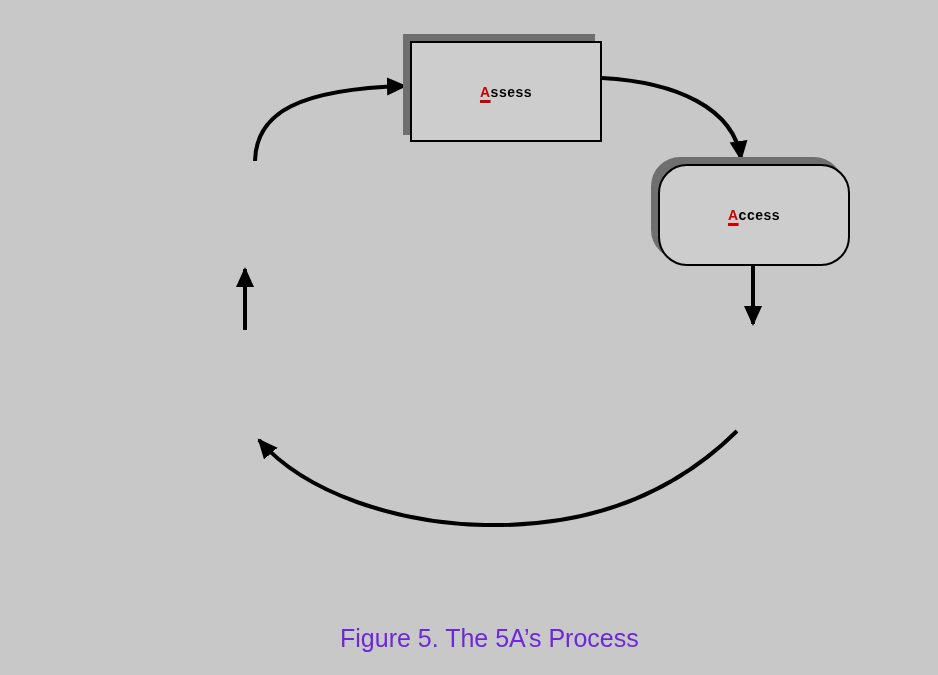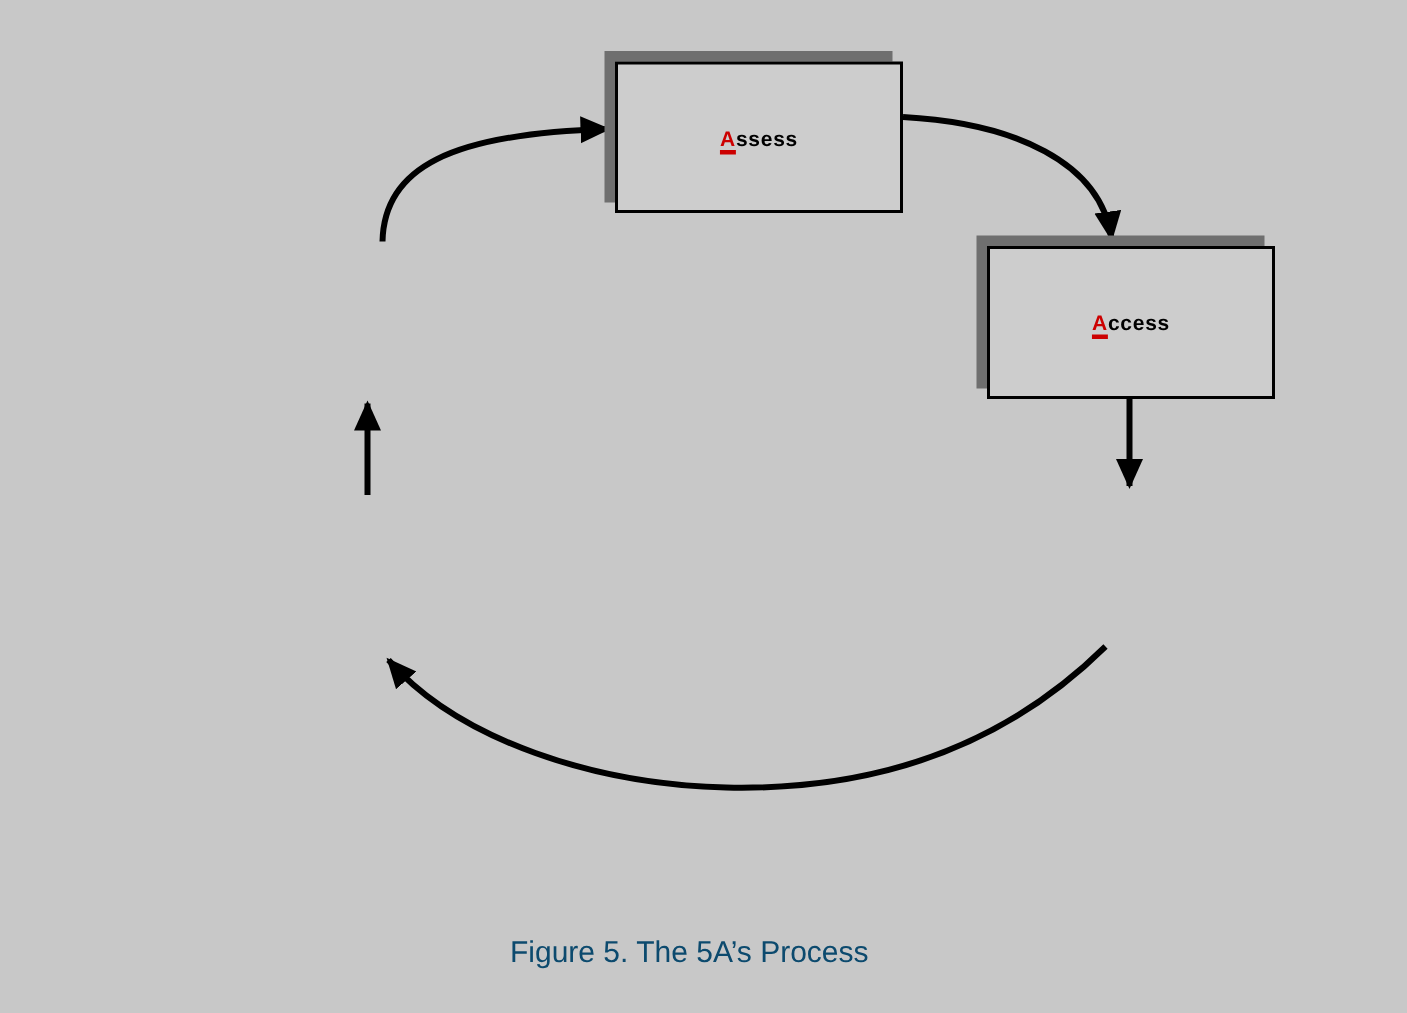--- a/index.html
+++ b/index.html
@@ -29,29 +29,29 @@
     white-space: nowrap;
   }
   .initial-letter {
     color: #cc0000;
     text-decoration: underline;
     text-decoration-thickness: 3px;
     text-underline-offset: 3px;
   }
   #node-assess   { left: 410px; top: 41px;  }
   #node-automate { left: 158px; top: 165px; }
-  #node-access   { left: 658px; top: 164px; height: 98px; }
+  #node-access   { left: 658px; top: 164px; height: 98px; border-radius: 29px; }
   #node-act      { left: 153px; top: 332px; height: 101px; }
   #node-analyze  { left: 661px; top: 333px; }
   .figure-caption {
     position: absolute;
     left: 340px; top: 624px;
-    font-size: 20px;
+    font-size: 25px;
     font-weight: normal;
-    color: #0c4a6e;
+    color: #6d28d9;
     white-space: nowrap;
   }
   svg path.arrow {
     stroke: #000000;
     stroke-width: 4;
     fill: none;
   }
 </style>
 </head>
 <body>

